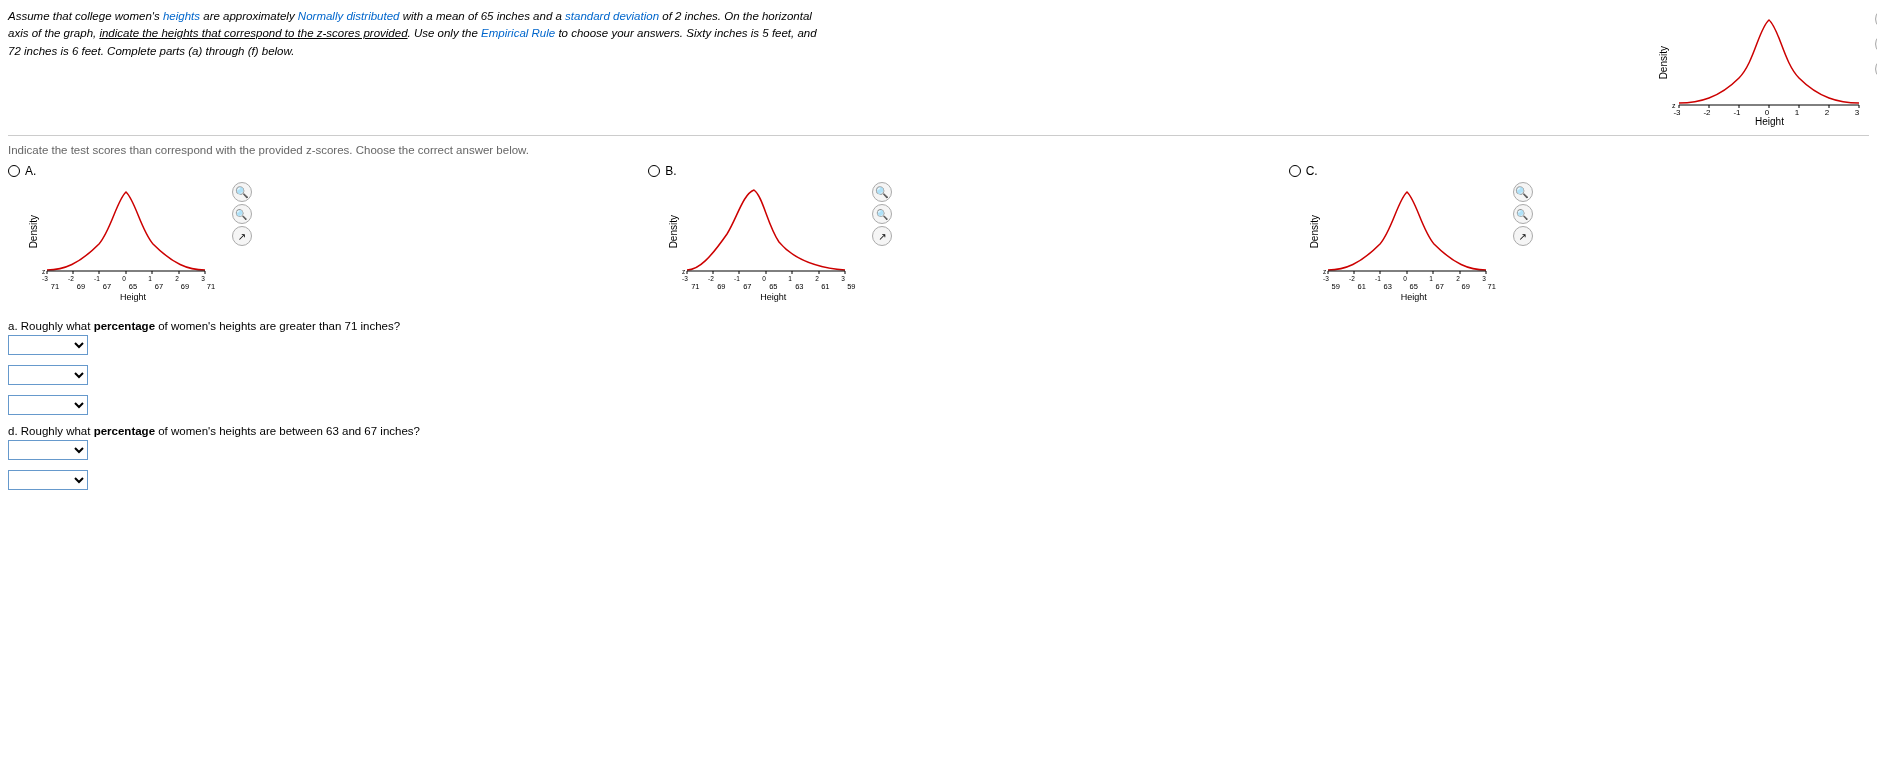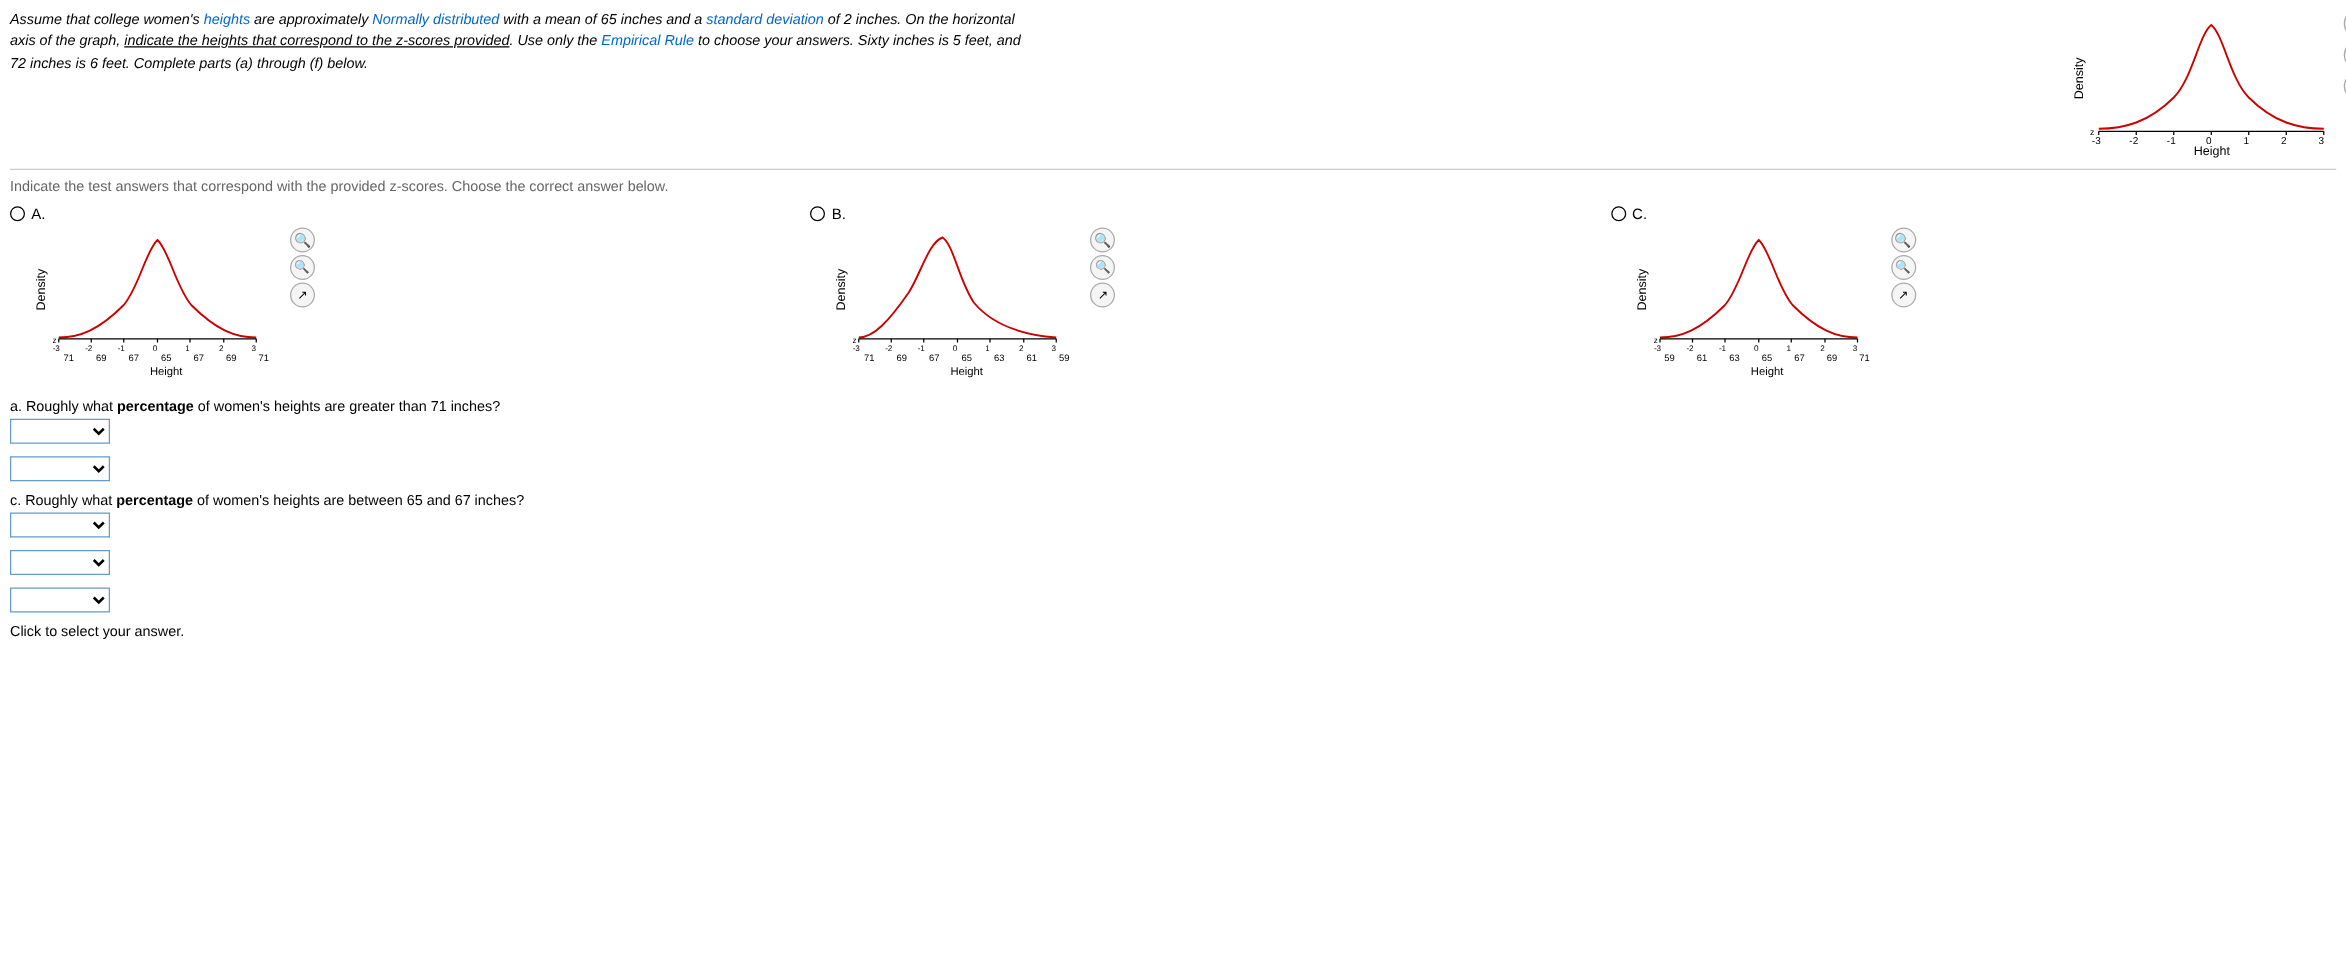--- a/index.html
+++ b/index.html
@@ -82,21 +82,21 @@
     <div style="position:absolute; right:-28px; top:0; display:flex; flex-direction:column; gap:3px;">
       <button class="zoom-btn" title="Zoom in">🔍</button>
       <button class="zoom-btn" title="Zoom out" style="font-size:11px;">🔍</button>
       <button class="zoom-btn" title="Export" style="font-size:11px;">↗</button>
     </div>
   </div>
 </div>
 
 <hr class="divider">
 
-<p class="indicate-text">Indicate the test answers that correspond with the provided z-scores. Choose the correct answer below.</p>
+<p class="indicate-text">Indicate the test scores than correspond with the provided z-scores. Choose the correct answer below.</p>
 
 <div class="choices-row">
 
   <div class="choice-option">
     <div class="choice-label">
       <div class="radio-circle"></div>
       <span>A.</span>
     </div>
     <div class="choice-graph-wrapper">
       <div style="display:flex; align-items:center;">
@@ -268,63 +268,62 @@
       <option value="34%">34%</option>
       <option value="47.5%">47.5%</option>
       <option value="68%">68%</option>
       <option value="81.5%">81.5%</option>
       <option value="95%">95%</option>
       <option value="99.7%">99.7%</option>
     </select>
   </div>
 
   <div class="question-row">
-    <p class="question-text">c. Roughly what <span class="bold">percentage</span> of women's heights are between 65 and 67 inches?</p>
-    <select class="answer-select">
-      <option value=""></option>
-      <option value="0.15%">0.15%</option>
-      <option value="2.5%">2.5%</option>
-      <option value="13.5%">13.5%</option>
-      <option value="16%">16%</option>
-      <option value="34%">34%</option>
-      <option value="47.5%">47.5%</option>
-      <option value="68%">68%</option>
-      <option value="81.5%">81.5%</option>
-      <option value="95%">95%</option>
-      <option value="99.7%">99.7%</option>
-    </select>
-  </div>
-
-  <div class="question-row">
-    <select class="answer-select">
-      <option value=""></option>
-      <option value="0.15%">0.15%</option>
-      <option value="2.5%">2.5%</option>
-      <option value="13.5%">13.5%</option>
-      <option value="16%">16%</option>
-      <option value="34%">34%</option>
-      <option value="47.5%">47.5%</option>
-      <option value="68%">68%</option>
-      <option value="81.5%">81.5%</option>
-      <option value="95%">95%</option>
-      <option value="99.7%">99.7%</option>
-    </select>
-  </div>
-
-  <div class="question-row">
-    <select class="answer-select">
-      <option value=""></option>
-      <option value="0.15%">0.15%</option>
-      <option value="2.5%">2.5%</option>
-      <option value="13.5%">13.5%</option>
-      <option value="16%">16%</option>
-      <option value="34%">34%</option>
-      <option value="47.5%">47.5%</option>
-      <option value="68%">68%</option>
-      <option value="81.5%">81.5%</option>
-      <option value="95%">95%</option>
-      <option value="99.7%">99.7%</option>
-    </select>
-  </div>
-
-
-  <p class="click-hint">Click to select your answer.</p>
+    <select class="answer-select">
+      <option value=""></option>
+      <option value="0.15%">0.15%</option>
+      <option value="2.5%">2.5%</option>
+      <option value="13.5%">13.5%</option>
+      <option value="16%">16%</option>
+      <option value="34%">34%</option>
+      <option value="47.5%">47.5%</option>
+      <option value="68%">68%</option>
+      <option value="81.5%">81.5%</option>
+      <option value="95%">95%</option>
+      <option value="99.7%">99.7%</option>
+    </select>
+  </div>
+
+  <div class="question-row">
+    <p class="question-text">d. Roughly what <span class="bold">percentage</span> of women's heights are between 63 and 67 inches?</p>
+    <select class="answer-select">
+      <option value=""></option>
+      <option value="0.15%">0.15%</option>
+      <option value="2.5%">2.5%</option>
+      <option value="13.5%">13.5%</option>
+      <option value="16%">16%</option>
+      <option value="34%">34%</option>
+      <option value="47.5%">47.5%</option>
+      <option value="68%">68%</option>
+      <option value="81.5%">81.5%</option>
+      <option value="95%">95%</option>
+      <option value="99.7%">99.7%</option>
+    </select>
+  </div>
+
+  <div class="question-row">
+    <select class="answer-select">
+      <option value=""></option>
+      <option value="0.15%">0.15%</option>
+      <option value="2.5%">2.5%</option>
+      <option value="13.5%">13.5%</option>
+      <option value="16%">16%</option>
+      <option value="34%">34%</option>
+      <option value="47.5%">47.5%</option>
+      <option value="68%">68%</option>
+      <option value="81.5%">81.5%</option>
+      <option value="95%">95%</option>
+      <option value="99.7%">99.7%</option>
+    </select>
+  </div>
+
+
 </div>
 
 </body></html>

